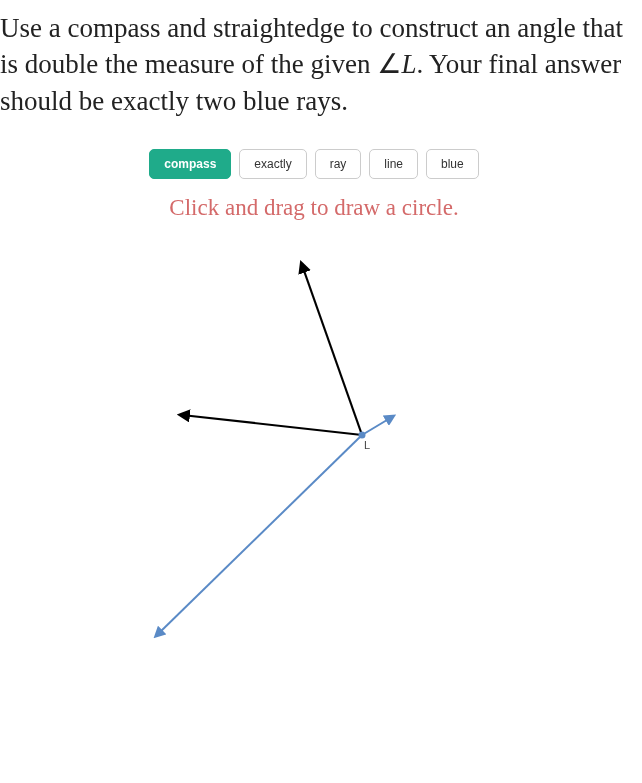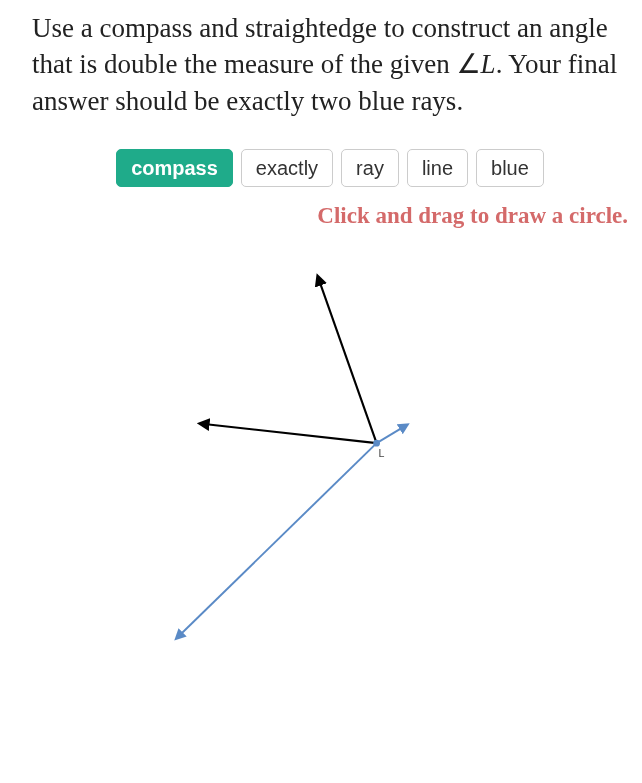--- a/index.html
+++ b/index.html
@@ -6,21 +6,21 @@
     margin: 0;
     padding: 0;
     background: #ffffff;
     font-family: Georgia, "Times New Roman", serif;
     color: #222222;
   }
   .page {
     width: 642px;
     height: 783px;
     box-sizing: border-box;
-    padding: 10px 14px 0 32px;
+    padding: 10px 14px 0 0;
     position: relative;
   }
   .question {
     font-size: 27px;
     line-height: 1.35;
     margin: 0 0 24px 0;
   }
   .angle-sym {
     font-size: 27px;
   }
@@ -34,36 +34,35 @@
     justify-content: center;
     margin: 30px 0 16px 0;
     font-family: Arial, Helvetica, sans-serif;
   }
   .tool-btn {
     border: 1px solid #cccccc;
     background: #ffffff;
     color: #333333;
     border-radius: 5px;
     padding: 8px 14px;
-    font-size: 20px;
+    font-size: 12px;
     line-height: 1;
     cursor: pointer;
   }
   .tool-btn.active {
     background: #1fab8a;
     border-color: #1fab8a;
     color: #ffffff;
     font-weight: bold;
   }
   .hint {
-    text-align: right;
+    text-align: center;
     color: #d46a6a;
     font-size: 23px;
     margin: 10px 0 4px 0;
-    font-weight: bold;
   }
   .canvas-wrap {
     position: relative;
     width: 100%;
     height: 430px;
   }
   svg.construction {
     position: absolute;
     left: 0; top: 0;
     width: 100%;

